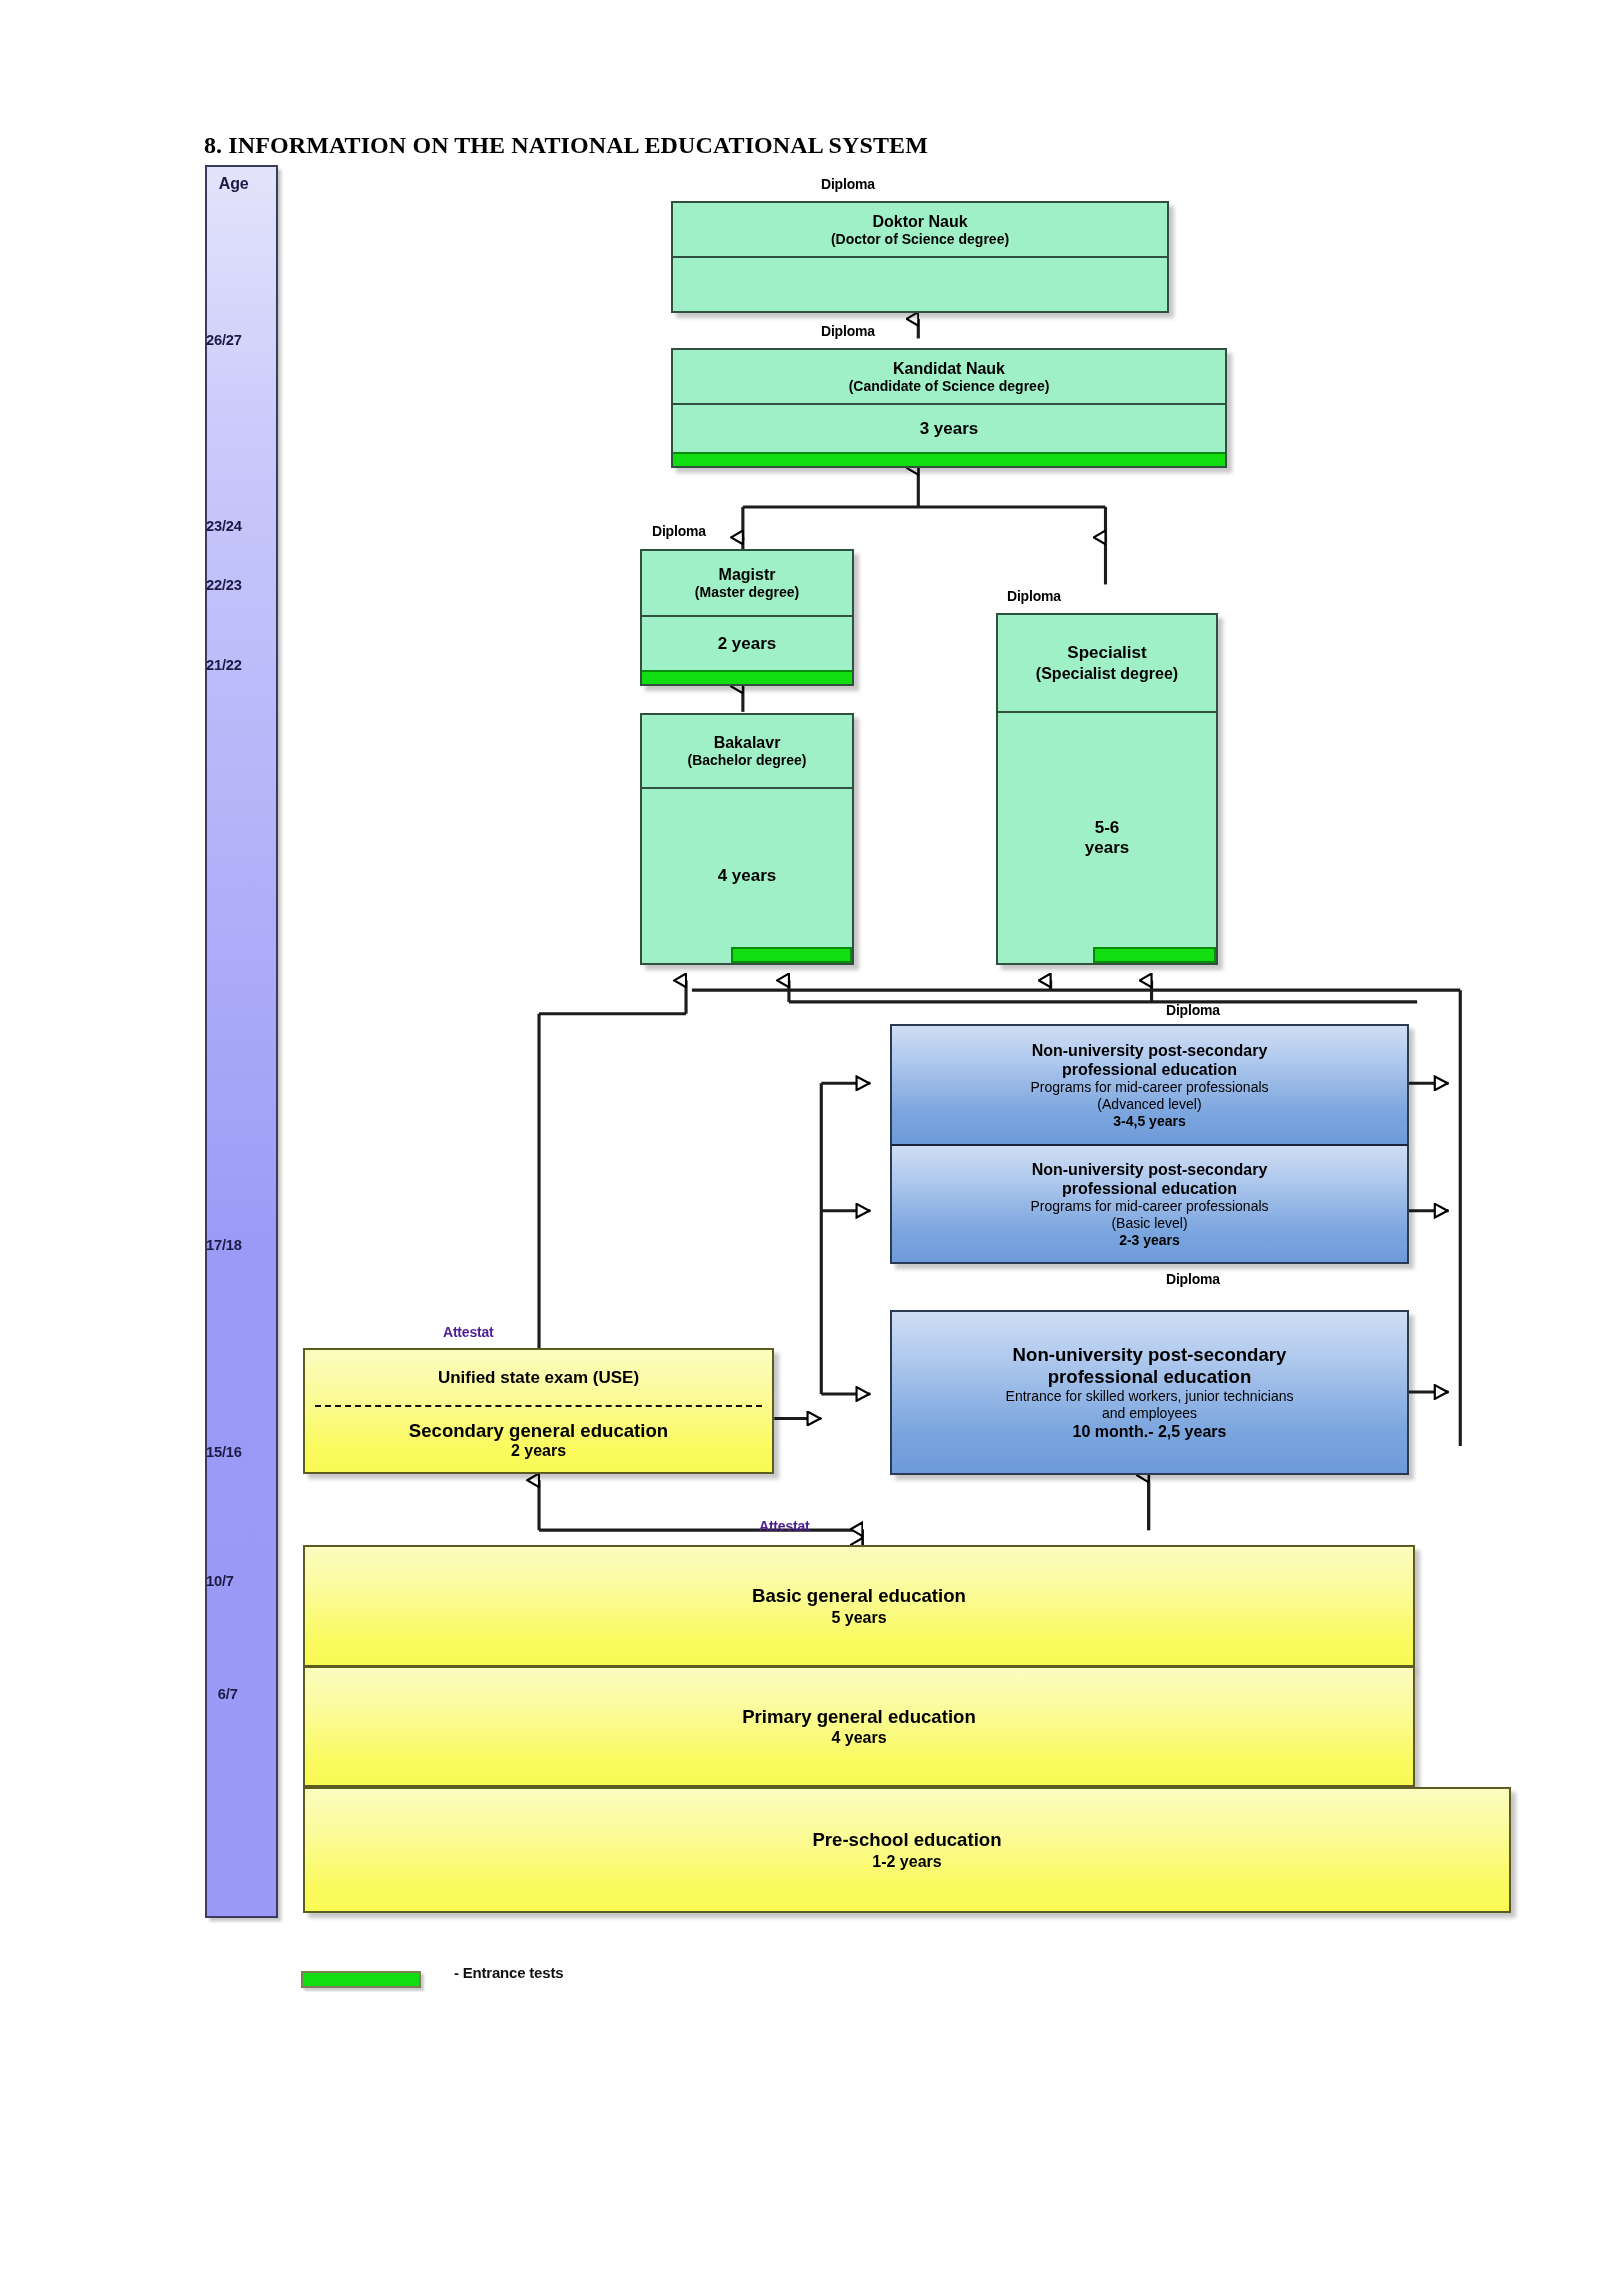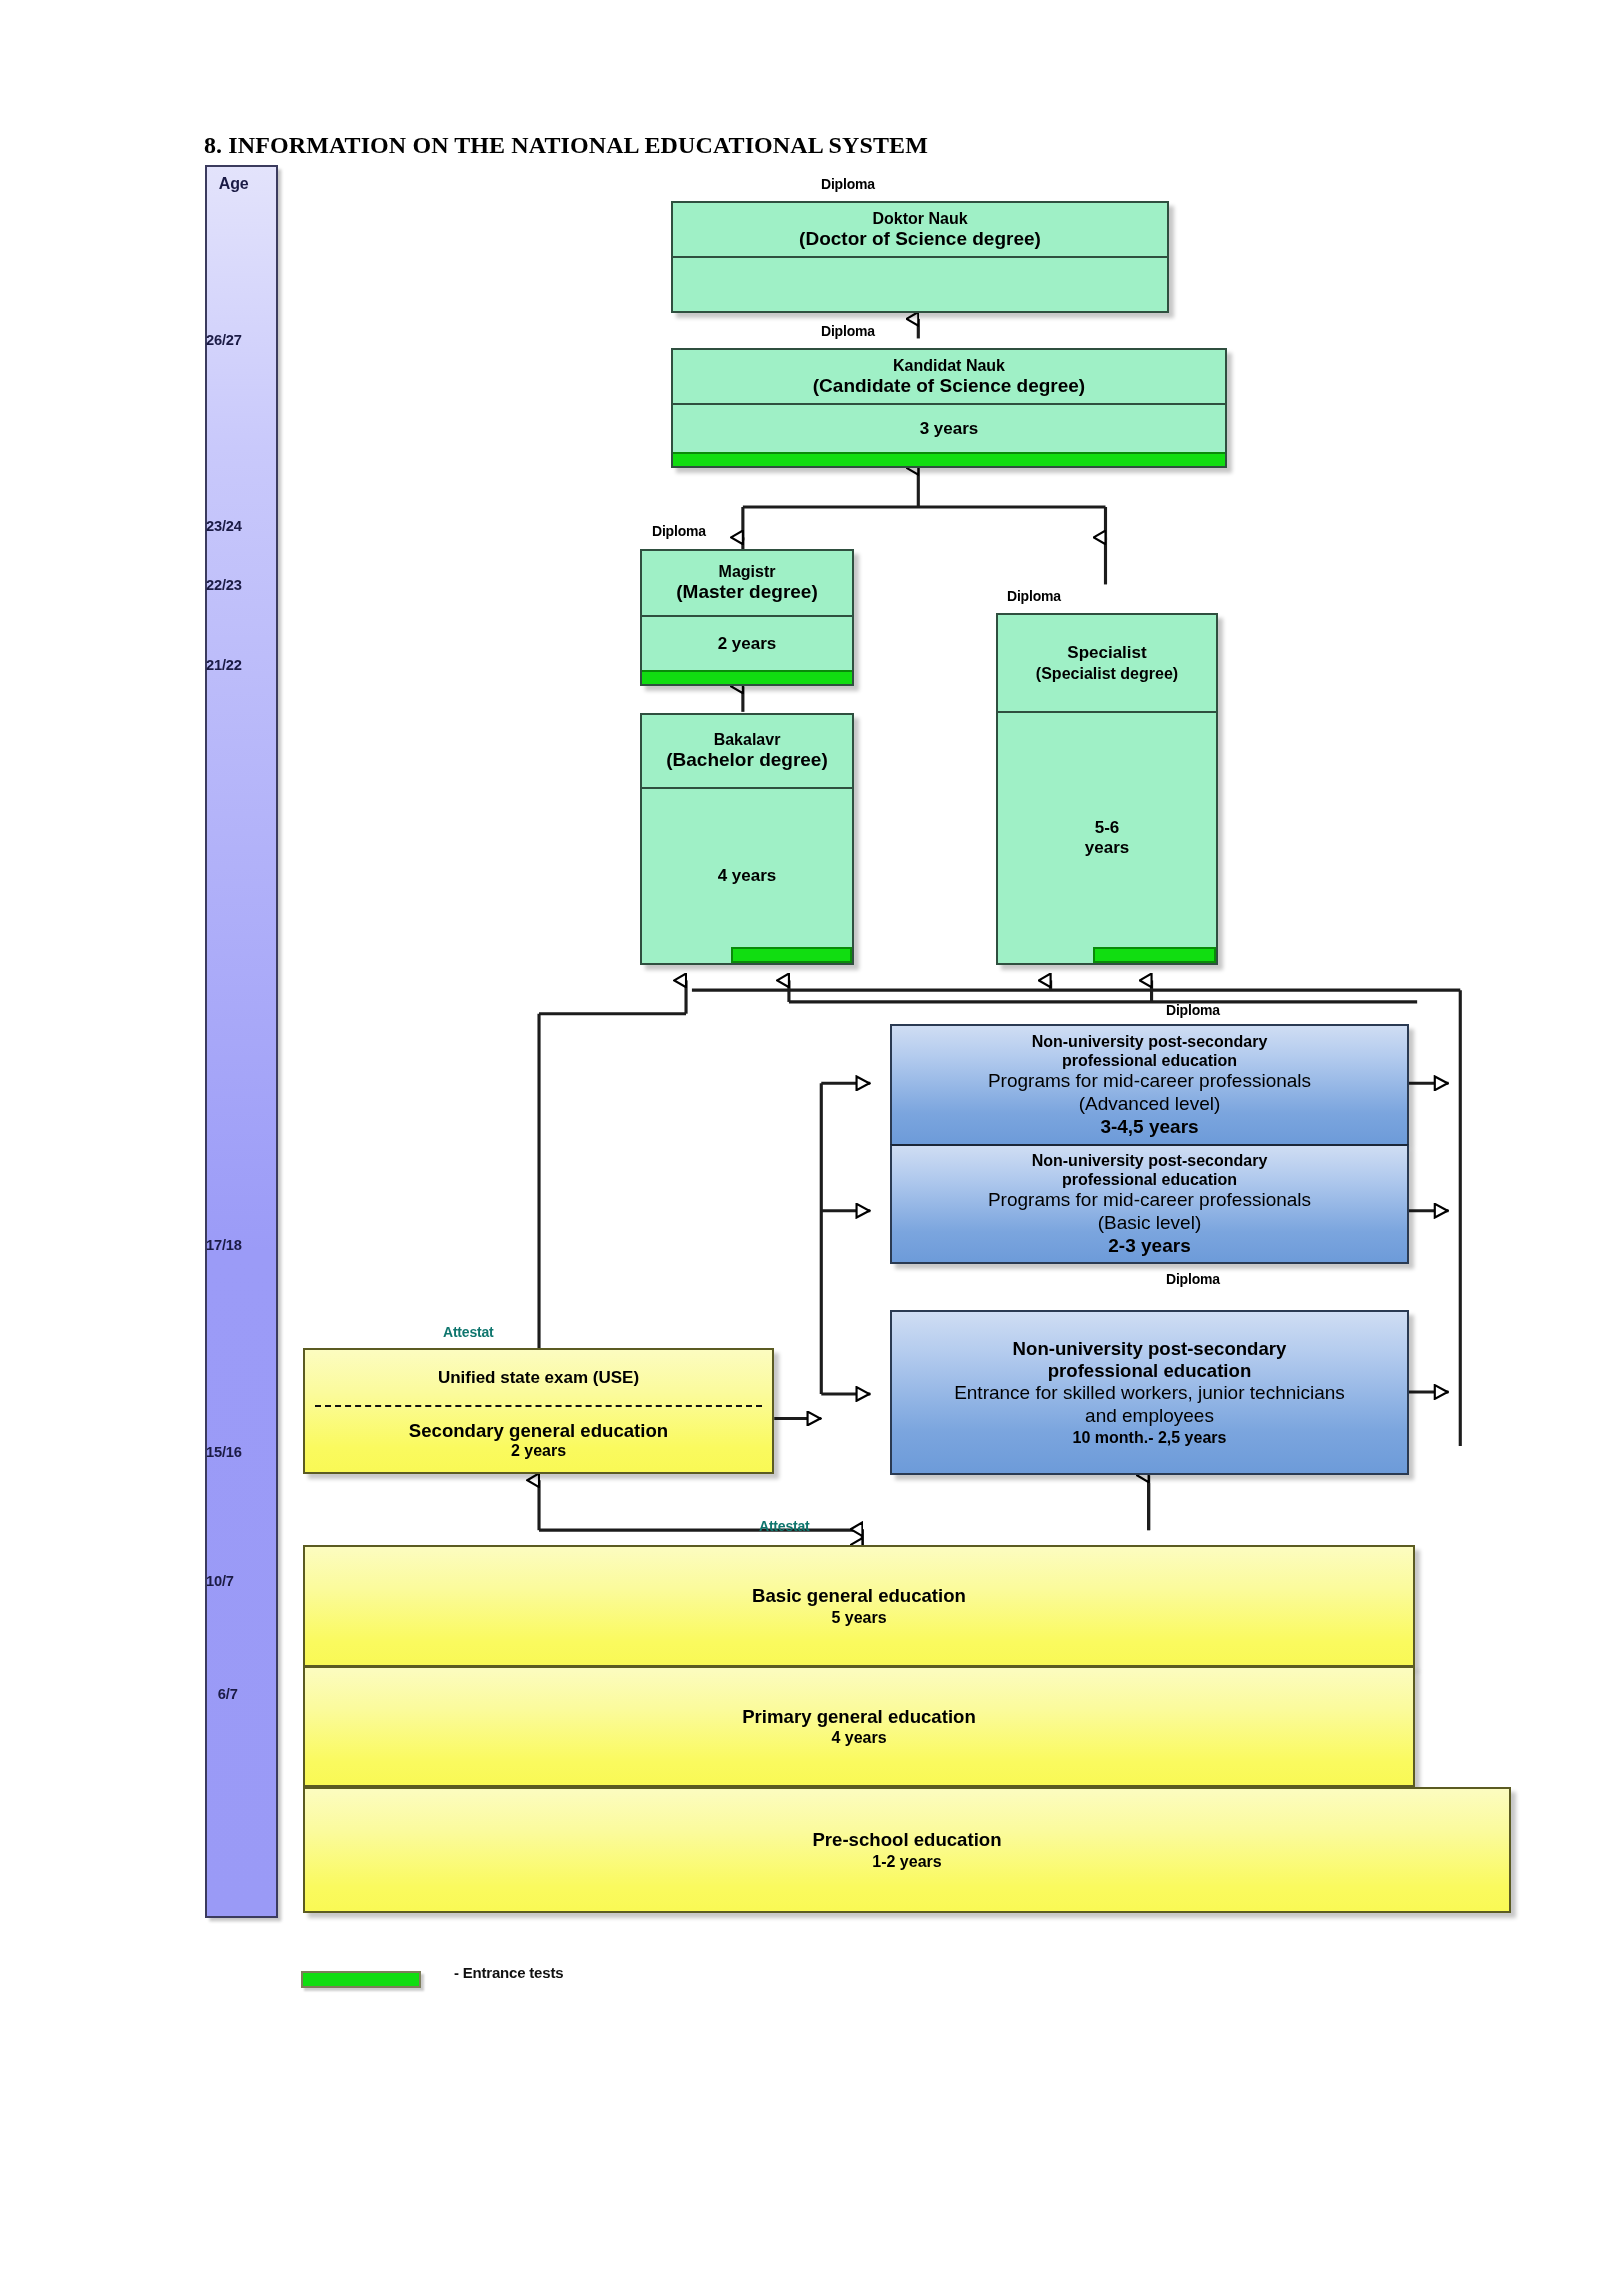--- a/index.html
+++ b/index.html
@@ -36,24 +36,24 @@
         border:2px solid #2a3a52;}
 
   .yellow{background:linear-gradient(to bottom,#fcfcc0 0%,#fbfb9c 35%,#fafa5f 80%,#f9f955 100%);
           border:2px solid #5b5b22;}
 
   .greenbar{position:absolute;background:#11dd11;border:2px solid #0a8a0a;box-sizing:border-box;}
 
   .t-bold{font-weight:bold;color:#000;}
   .t{color:#000;}
   .lbl{position:absolute;font-size:14px;font-weight:bold;color:#000;white-space:nowrap;letter-spacing:-0.2px;}
-  .lbl-red{position:absolute;font-size:14px;font-weight:bold;color:#0f766e;white-space:nowrap;letter-spacing:-0.2px;}
+  .lbl-red{position:absolute;font-size:14px;font-weight:bold;color:#4c1d95;white-space:nowrap;letter-spacing:-0.2px;}
 
   .c{display:flex;flex-direction:column;align-items:center;justify-content:center;
-     text-align:center;width:100%;height:100%;line-height:1.2;} .f15{font-size:19px;} .f16{font-size:16px;}
+     text-align:center;width:100%;height:100%;line-height:1.2;} .f15{font-size:14px;} .f16{font-size:16px;}
   .f17{font-size:17px;} .f18{font-size:18.6px;}
 
   
   #wires{position:absolute;left:0;top:0;width:1621px;height:2293px;pointer-events:none;}
 
   
   #legend-swatch{position:absolute;left:301px;top:1971px;width:120px;height:16.7px;
                  background:#11dd11;border:2px solid #7d7d5a;box-sizing:border-box;
                  box-shadow:2.9px 2.9px 2px rgba(0,0,0,.2);}
   #legend-text{position:absolute;left:454px;top:1964px;font-size:15px;font-weight:bold;

